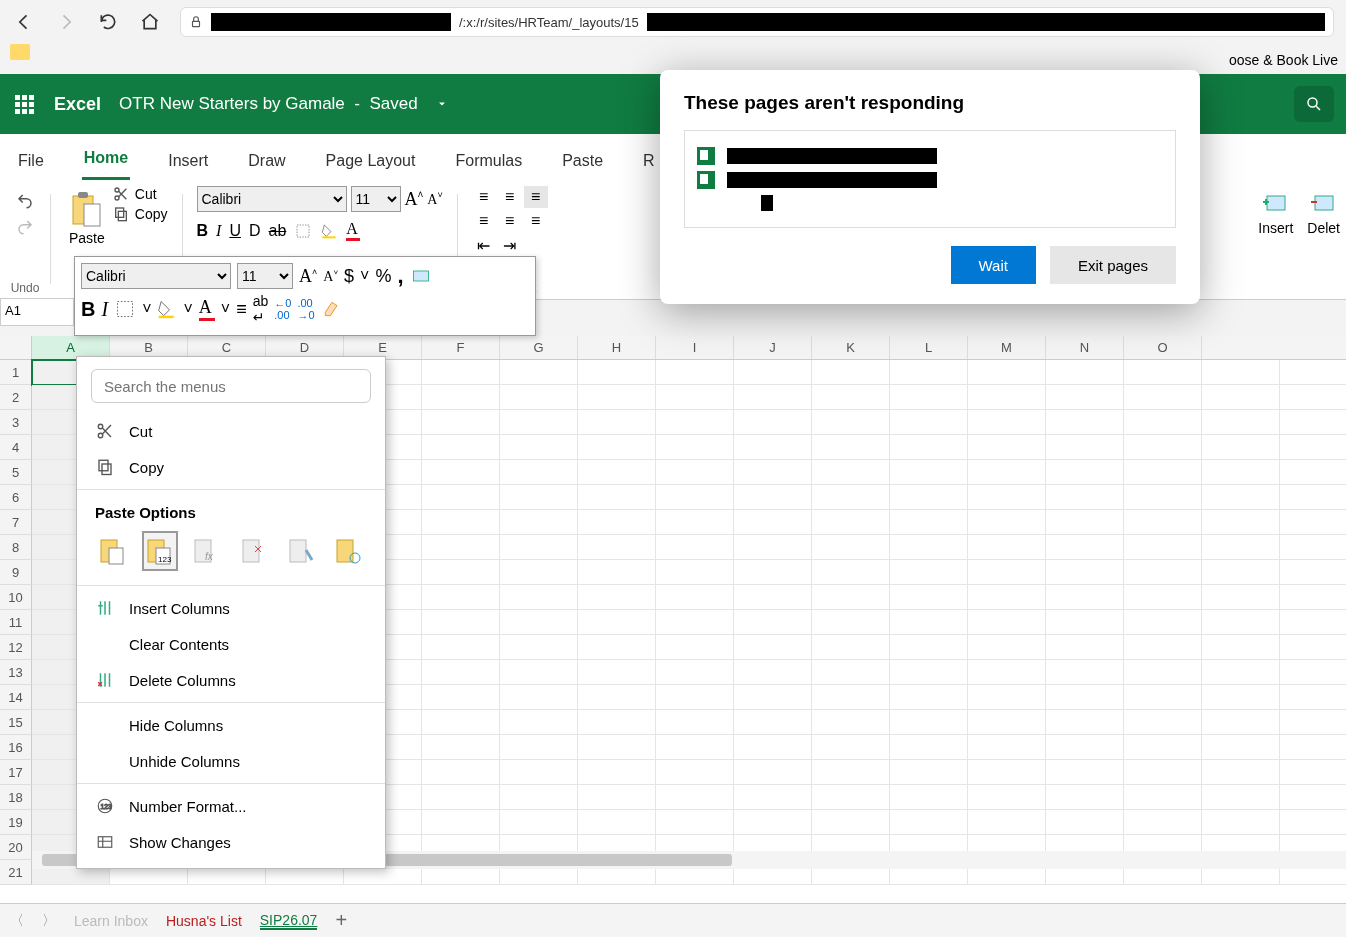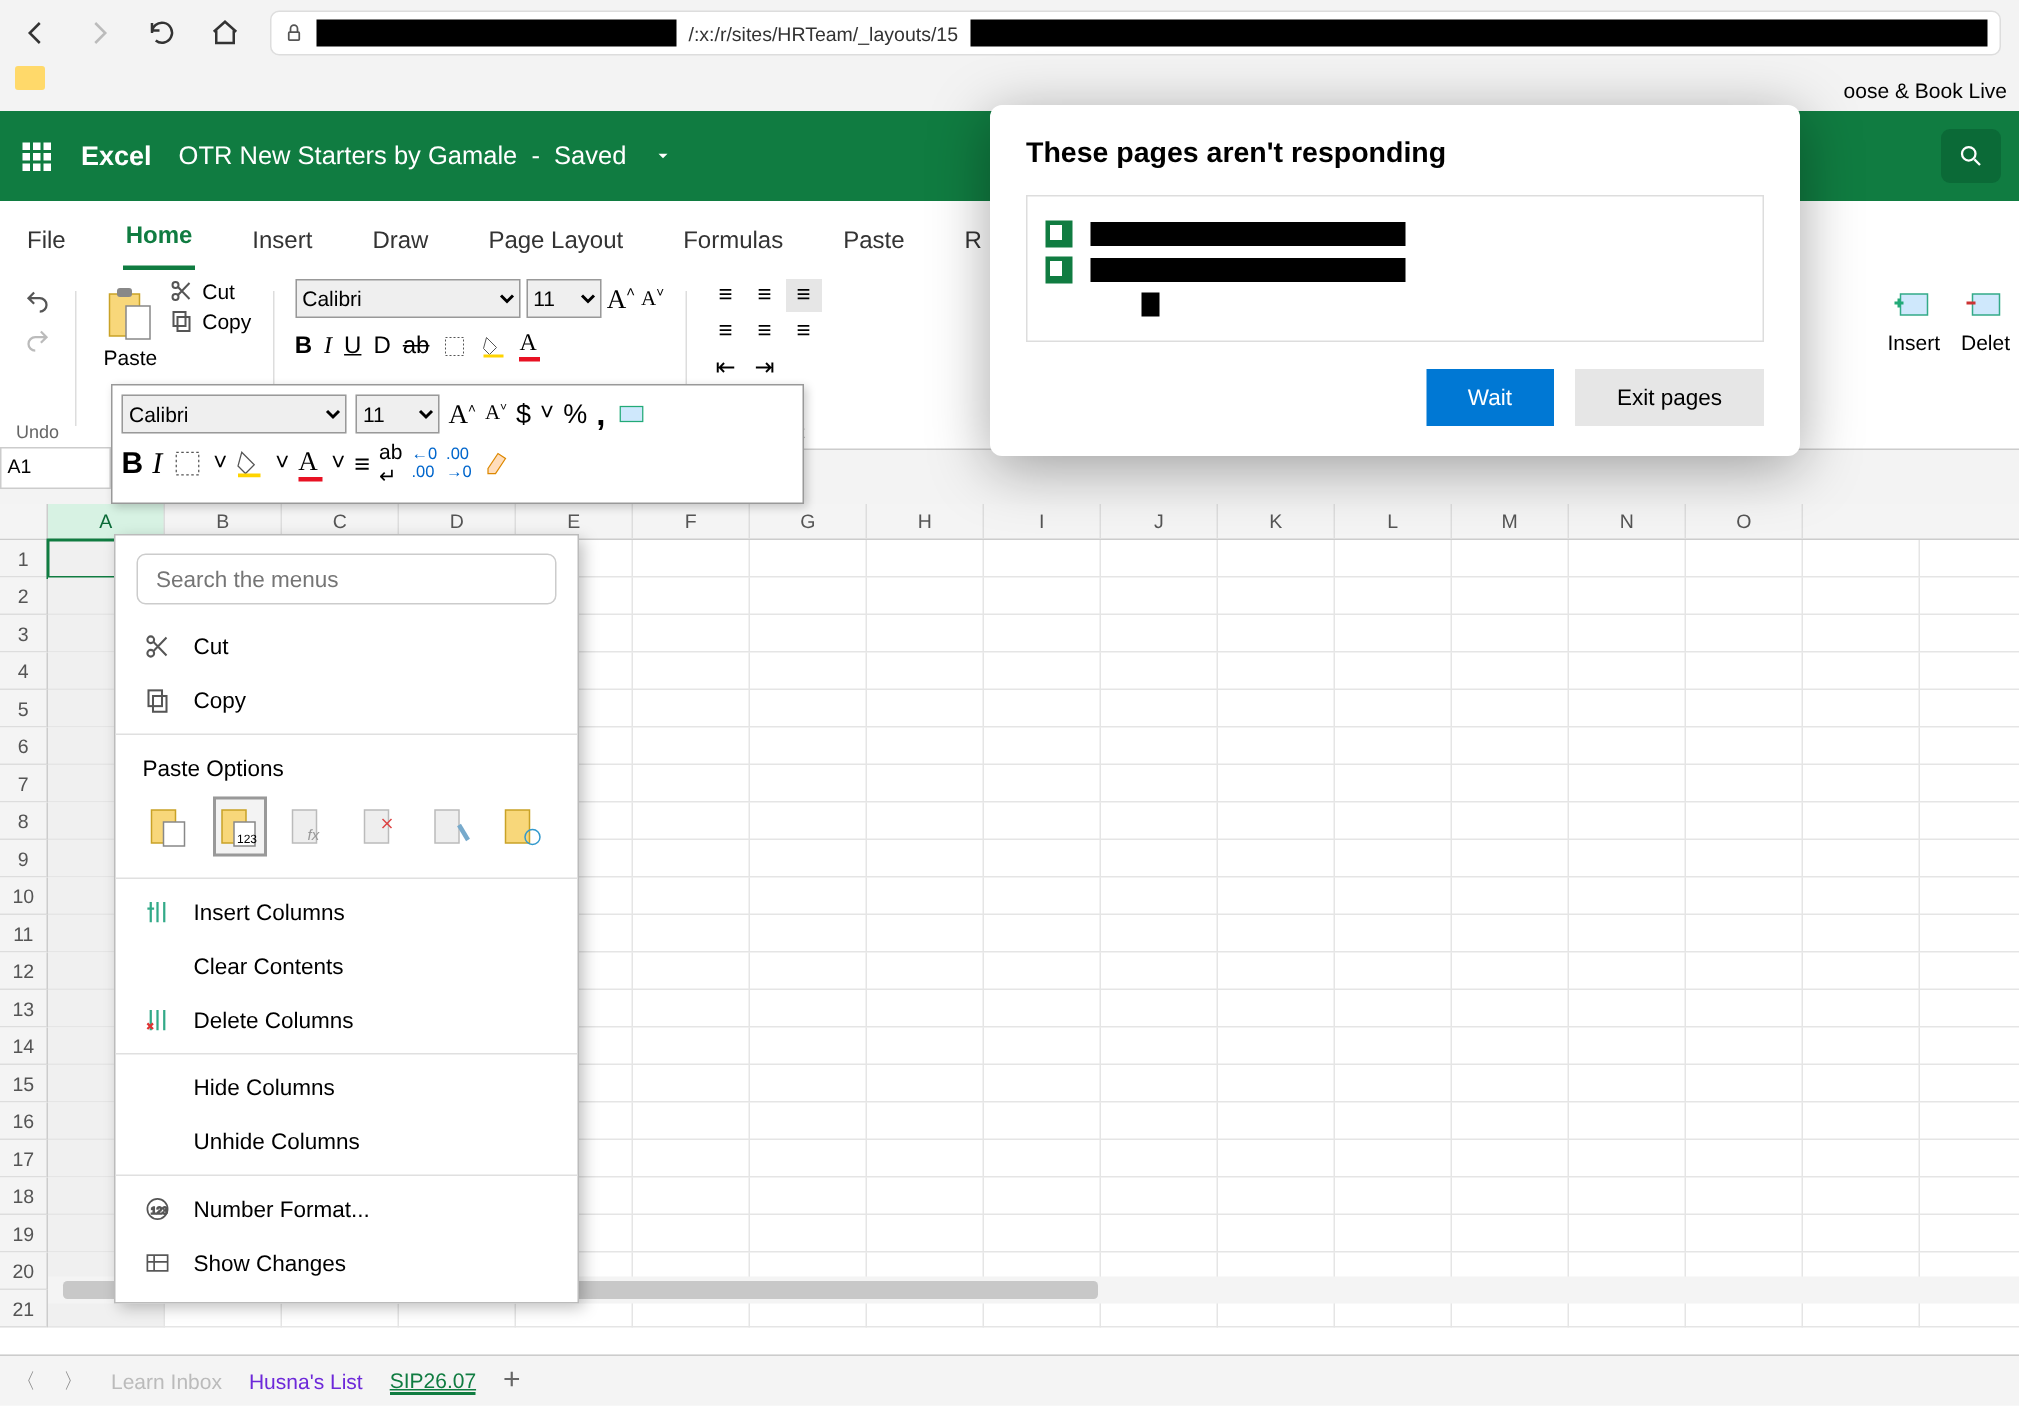--- a/index.html
+++ b/index.html
@@ -74,21 +74,21 @@
   .cell-row { display:flex; height:25px;}
   .cell { width:78px;height:25px;border-right:1px solid #e5e5e5; border-bottom:1px solid #e5e5e5;}
   .cell.colsel{background:#f0f0f0;}
   .cell.a1 { outline:2px solid #107c41; outline-offset:-1px;}
 
   
   .ctx-menu { position:absolute; left:76px; top:356px; width:310px; background:#fff; border:1px solid #bbb; box-shadow:3px 3px 10px rgba(0,0,0,.25); padding:8px 0; z-index:30; font-size:15px;}
   .ctx-search { margin:4px 14px 10px; }
   .ctx-search input{ width:100%; height:34px; border:1px solid #ccc; border-radius:6px; padding:0 12px; font-size:15px;}
   .ctx-item { display:flex;align-items:center; gap:14px; padding:8px 18px; }
-  .ctx-item.header { font-weight:400; padding:10px 18px 6px;}
+  .ctx-item.header { font-weight:700; padding:10px 18px 6px;}
   .ctx-icon { width:20px;height:20px;display:flex;align-items:center;justify-content:center;color:#555;}
   .ctx-sep { height:1px; background:#e0e0e0; margin:4px 0;}
   .paste-opts { display:flex; gap:12px; padding:4px 18px 10px;}
   .paste-opts .po { width:40px;height:40px;border:1px solid transparent;display:flex;align-items:center;justify-content:center;}
   .paste-opts .po.sel{border:2px solid #999; background:#f3f3f3;}
 
   
   .dialog { position:absolute; left:660px; top:38px; width:540px; background:#fff; border-radius:8px; box-shadow:0 8px 40px rgba(0,0,0,.35); z-index:50; padding:22px 24px 20px;margin-top:32px;}
   .dialog h2 { font-size:19px; font-weight:700; margin-bottom:16px;}
   .dlg-list { border:1px solid #ddd; padding:10px 12px; margin-bottom:18px;}
@@ -919,16 +919,16 @@
   <div class="dlg-btns">
     <button class="btn-wait">Wait</button>
     <button class="btn-exit">Exit pages</button>
   </div>
 </div>
 
 <div class="sheet-tabs">
   <span class="arrow">〈</span>
   <span class="arrow">〉</span>
   <span style="color:#bbb">Learn Inbox</span>
-  <span style="color:#6d28d9">Husna's List</span>
+  <span style="color:#b91c1c">Husna's List</span>
   <span class="tabname active">SIP26.07</span>
   <span style="font-size:20px;color:#666">+</span>
 </div>
 
 </body></html>

